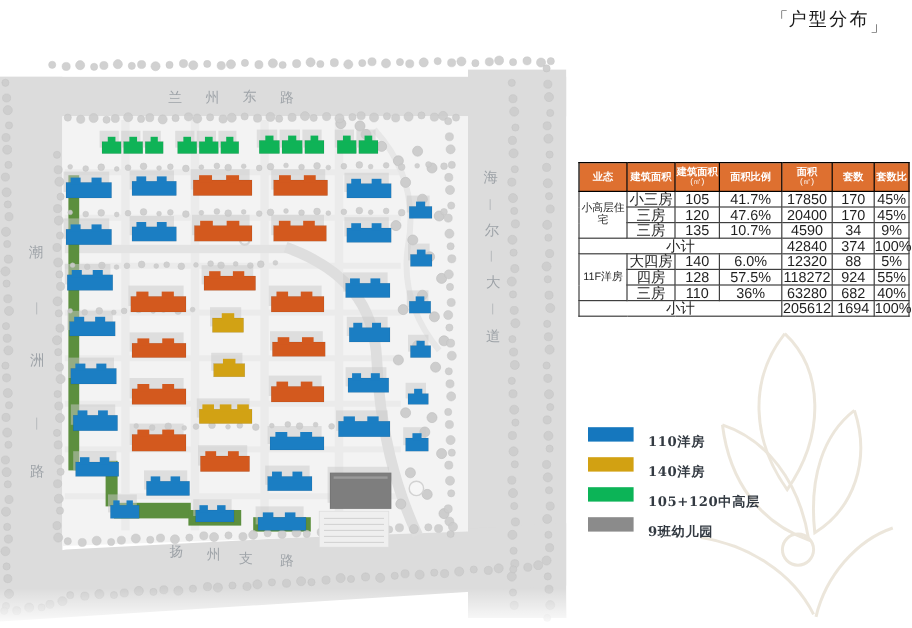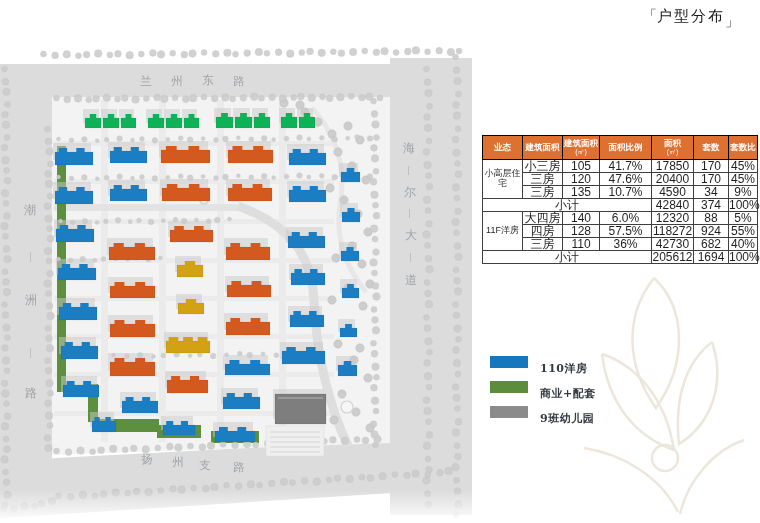--- a/index.html
+++ b/index.html
@@ -969,41 +969,45 @@
           <td>128</td>
           <td>57.5%</td>
           <td>118272</td>
           <td>924</td>
           <td>55%</td>
         </tr>
         <tr>
           <td>三房</td>
           <td>110</td>
           <td>36%</td>
-          <td>42730</td>
+          <td>63280</td>
           <td>682</td>
           <td>40%</td>
         </tr>
         <tr class="subtotal">
           <td colspan="4">小计</td>
           <td>205612</td>
           <td>1694</td>
           <td>100%</td>
         </tr>
       </tbody>
   </table>
 
   <div class="legend" id="legend">
       <div class="leg-item">
         <span class="leg-swatch" style="background: rgb(21, 119, 190);"></span>
         <span class="leg-label">110洋房</span>
       </div>
       <div class="leg-item">
-        <span class="leg-swatch" style="background: rgb(92, 141, 61);"></span>
-        <span class="leg-label">商业+配套</span>
+        <span class="leg-swatch" style="background: rgb(210, 161, 18);"></span>
+        <span class="leg-label">140洋房</span>
+      </div>
+      <div class="leg-item">
+        <span class="leg-swatch" style="background: rgb(12, 180, 87);"></span>
+        <span class="leg-label">105+120中高层</span>
       </div>
       <div class="leg-item">
         <span class="leg-swatch" style="background: rgb(139, 139, 139);"></span>
         <span class="leg-label">9班幼儿园</span>
       </div>
     </div>
 
 </div>
 
 </body></html>

